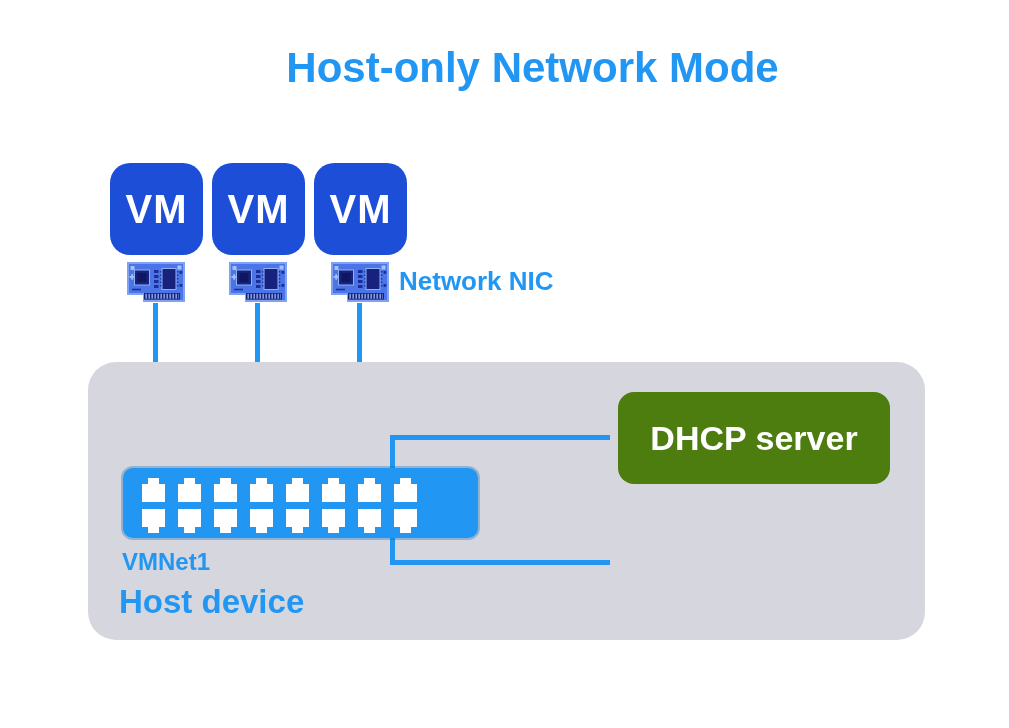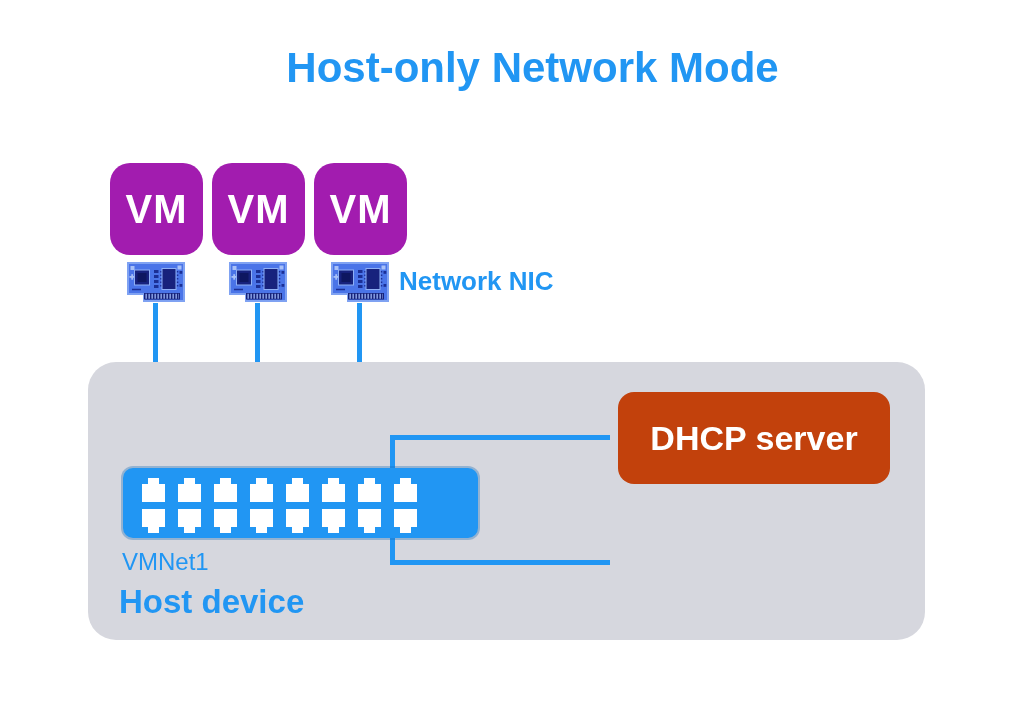--- a/index.html
+++ b/index.html
@@ -8,21 +8,21 @@
     font-family:"Liberation Sans",sans-serif;overflow:hidden;
   }
   .abs{position:absolute;}
   
   #title{
     left:8px;top:44px;width:1009px;text-align:center;
     font-size:42px;font-weight:bold;color:#2196f3;letter-spacing:0px;margin-left:20px;
   }
   
   .vm-box{
-    width:93px;height:92px;border-radius:20px;background:#a21caf;
+    width:93px;height:92px;border-radius:20px;background:#1d4ed8;
     display:flex;align-items:center;justify-content:center;
     color:#ffffff;font-size:40px;font-weight:bold;letter-spacing:1px;
   }
   #vm1{left:110px;top:163px;} #vm2{left:212px;top:163px;} #vm3{left:314px;top:163px;}
   
   .nic-svg{width:58px;height:40px;display:block;}
   #nic1{left:127px;top:262px;} #nic2{left:229px;top:262px;} #nic3{left:331px;top:262px;}
   #virtual-nic-label{
     left:399px;top:266px;font-size:26px;font-weight:bold;color:#2196f3;white-space:nowrap;
   }
@@ -49,25 +49,25 @@
   .port{position:absolute;left:0;width:23px;height:18px;background:#ffffff;}
   .port.top{top:16px;}
   .port.top::before{
     content:'';position:absolute;top:-6px;left:6px;width:11px;height:6px;background:#ffffff;
   }
   .port.bottom{top:41px;}
   .port.bottom::after{
     content:'';position:absolute;bottom:-6px;left:6px;width:11px;height:6px;background:#ffffff;
   }
   
-  #vmnet1-label{left:122px;top:548px;font-size:24px;font-weight:normal;color:#2196f3;}
+  #vmnet1-label{left:122px;top:548px;font-size:24px;font-weight:bold;color:#2196f3;}
   #host-label{left:119px;top:583px;font-size:33px;font-weight:bold;color:#2196f3;}
   
   .service-box{
-    width:272px;height:92px;border-radius:16px;background:#c2410c;
+    width:272px;height:92px;border-radius:16px;background:#4d7c0f;
     display:flex;align-items:center;justify-content:center;
     color:#ffffff;font-size:34px;font-weight:bold;
   }
   #dhcp-box{left:618px;top:392px;}
   #nat-box{left:618px;top:516px;}
 </style>
 </head>
 <body>
 
 <div id="canvas">

